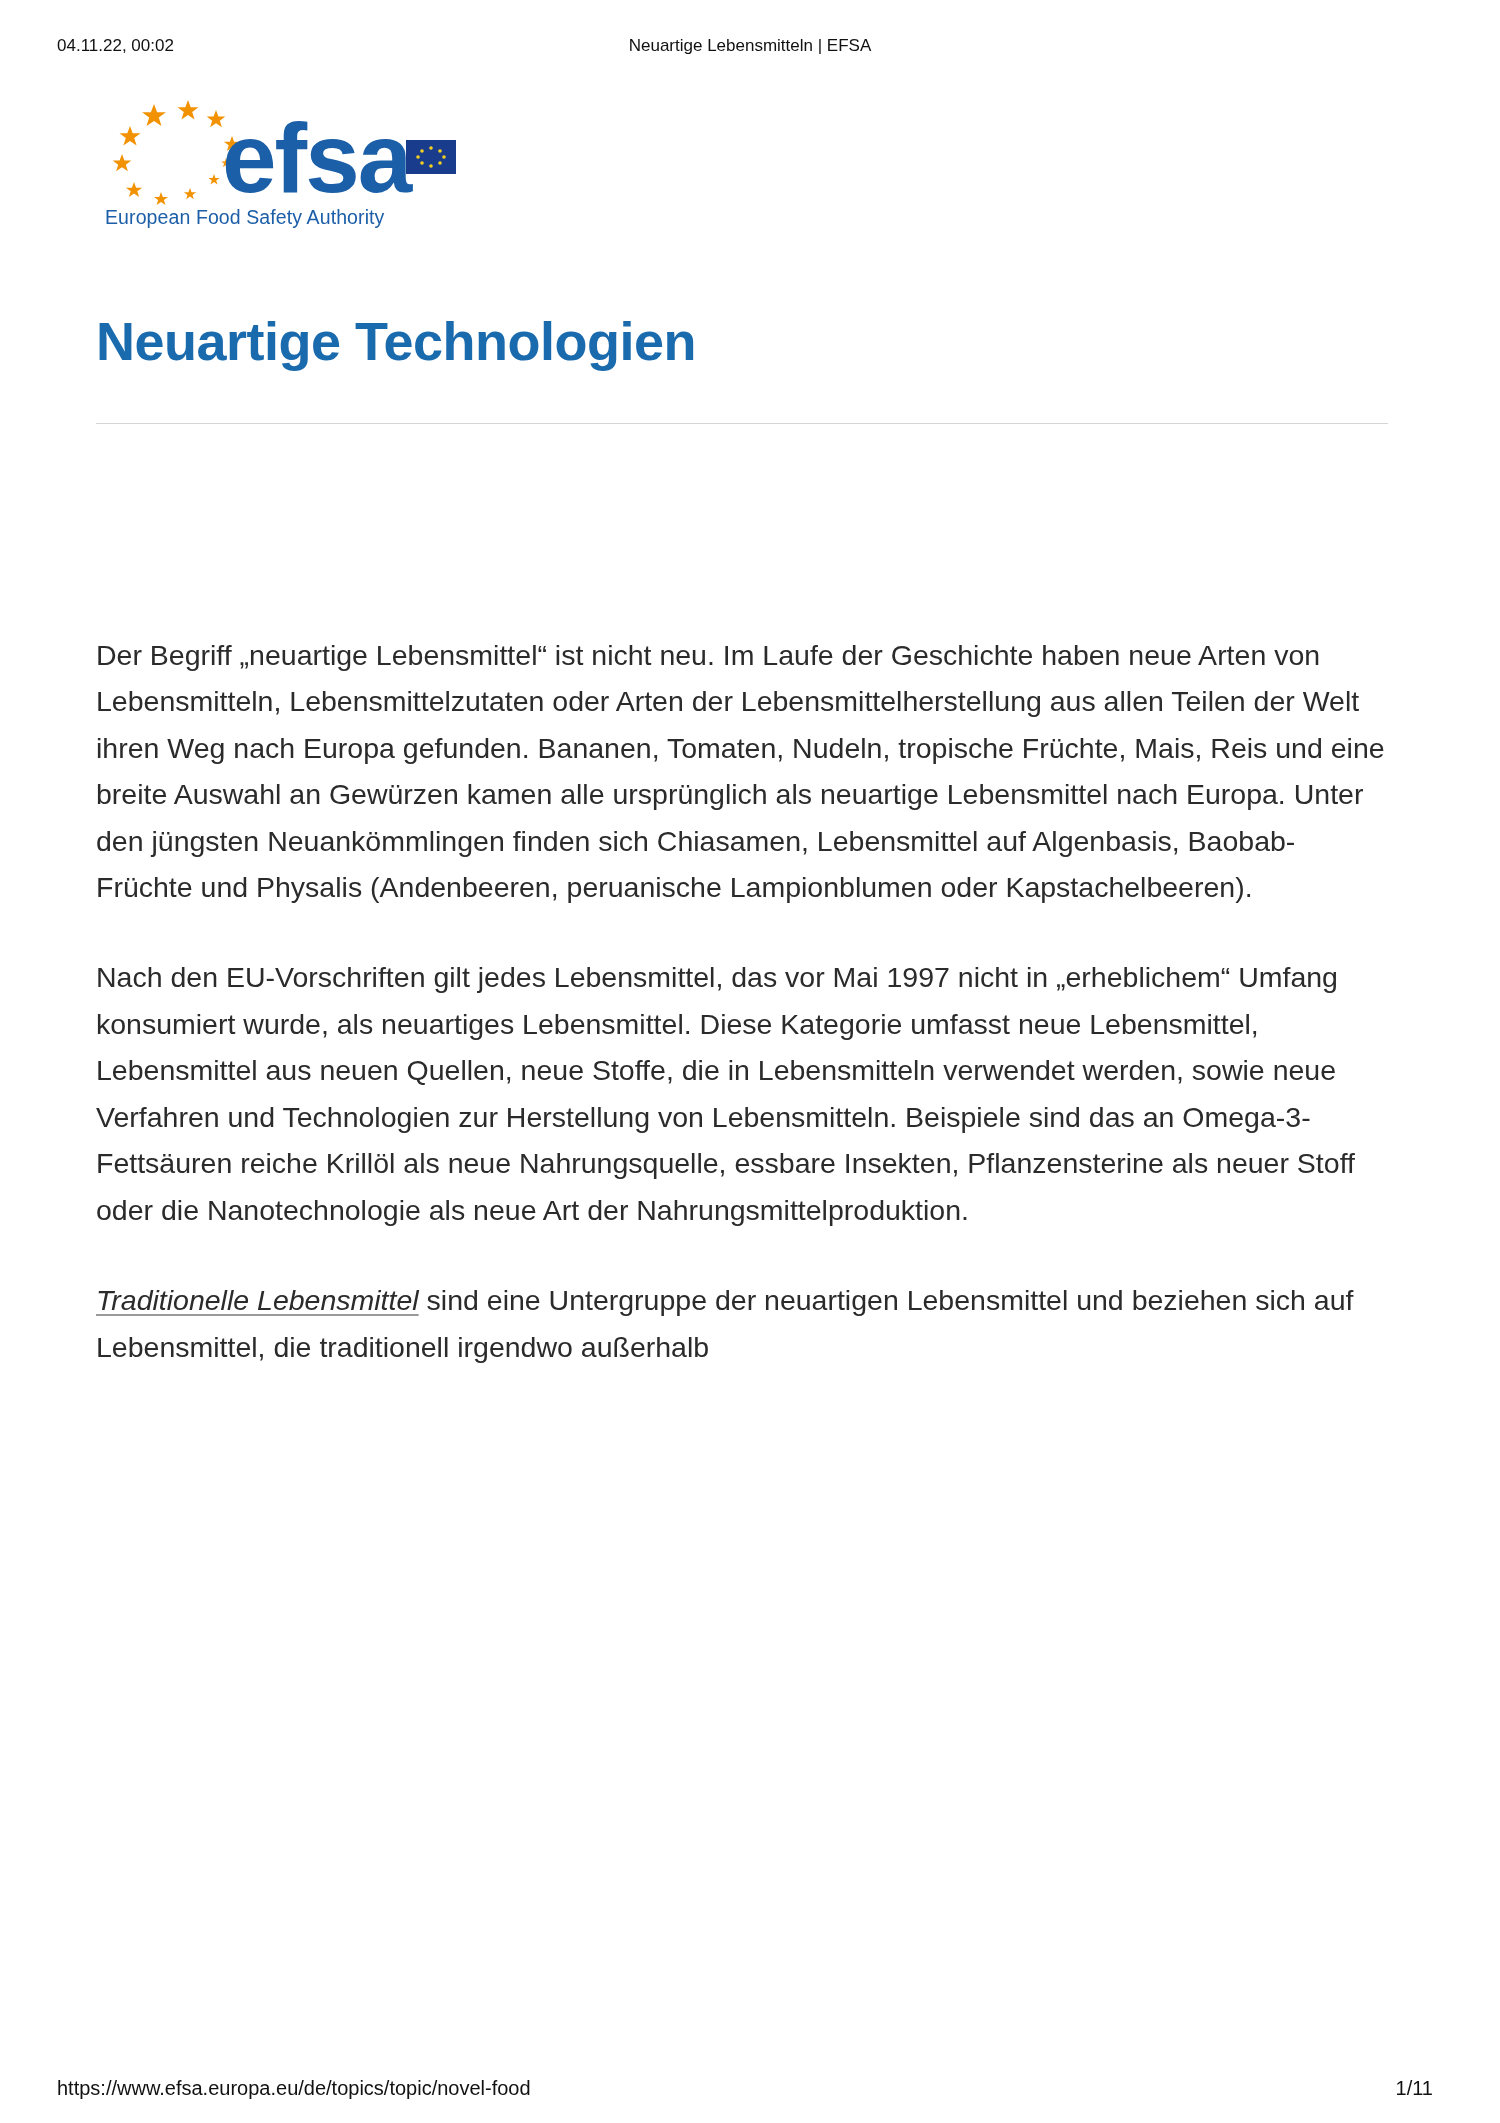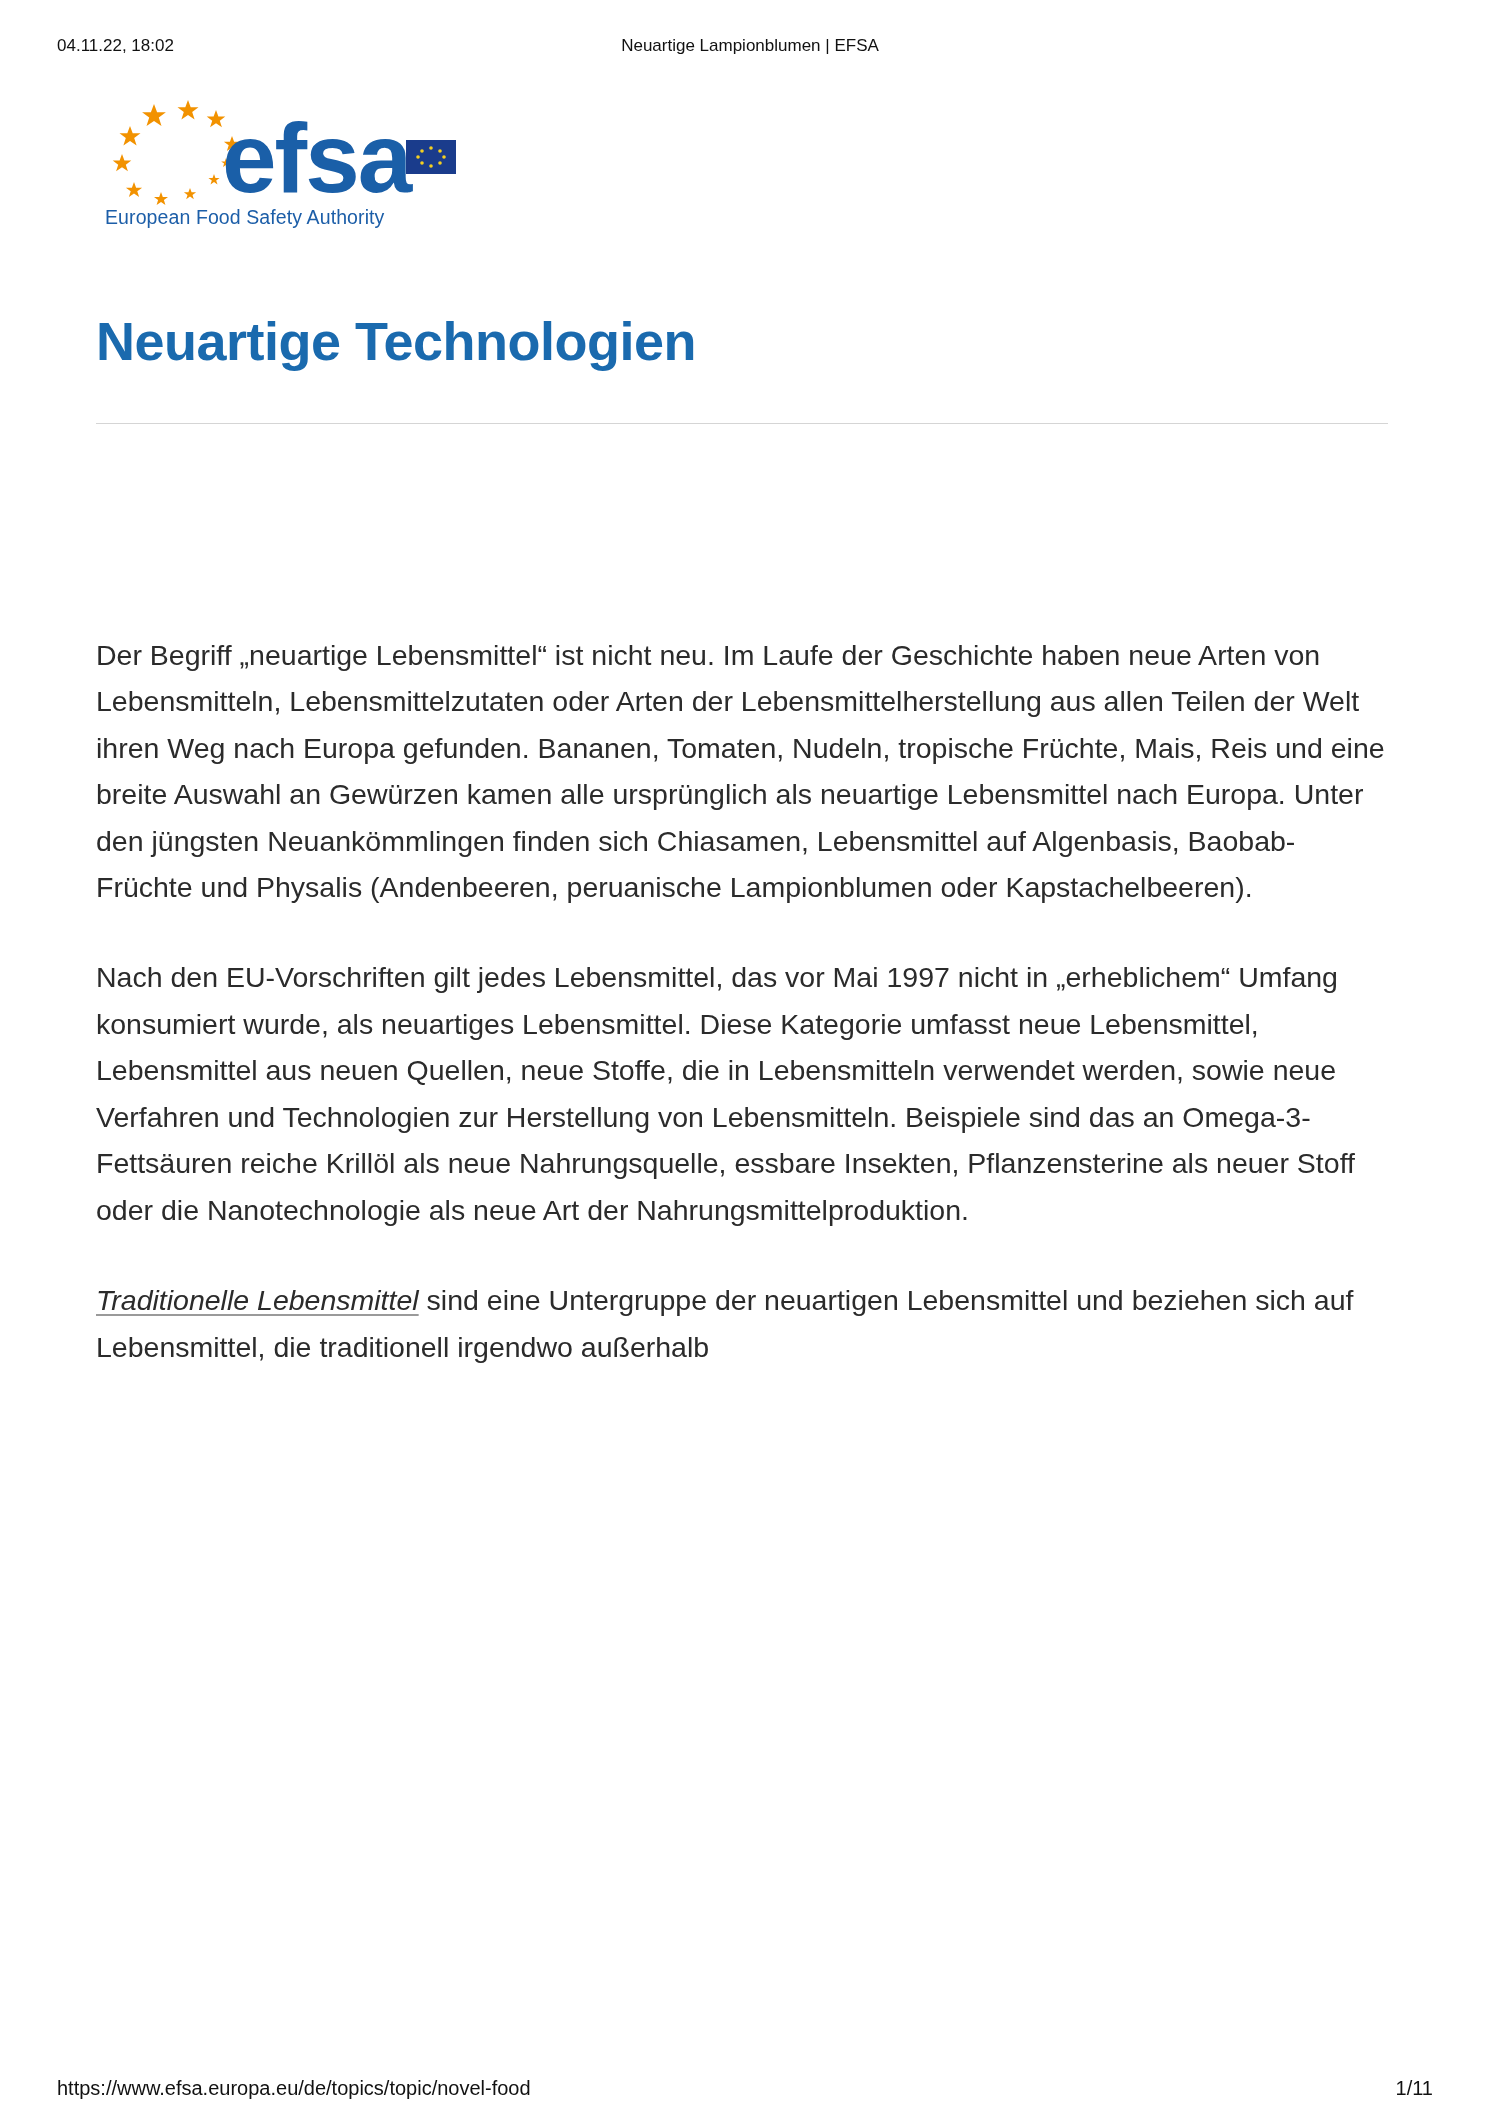--- a/index.html
+++ b/index.html
@@ -146,22 +146,22 @@
     text-underline-offset: 4px;
     margin-top: 20px;
   }
 </style>
 </head>
 <body>
 
 <div class="page">
 
   <div class="print-header">
-    <span class="ph-date">04.11.22, 18:02</span>
-    <span class="ph-title">Neuartige Lampionblumen | EFSA</span>
+    <span class="ph-date">04.11.22, 00:02</span>
+    <span class="ph-title">Neuartige Lebensmitteln | EFSA</span>
   </div>
 
   <div class="content">
 
     <div class="logo-block">
       <svg class="logo-svg" width="360" height="115" viewBox="0 0 360 115">
 
         <g fill="#f29200">
           <polygon points="50,8 53.1,16.3 61.9,16.3 54.8,21.6 57.5,30 50,24.9 42.5,30 45.2,21.6 38.1,16.3 46.9,16.3"></polygon>
           <polygon points="84,4 86.7,11.3 94.5,11.3 88.2,16 90.6,23.4 84,18.9 77.4,23.4 79.8,16 73.5,11.3 81.3,11.3"></polygon>

